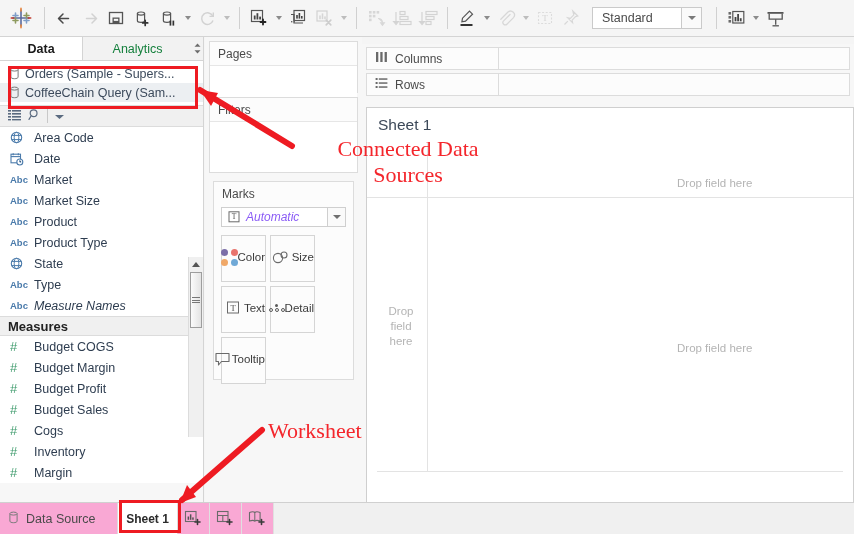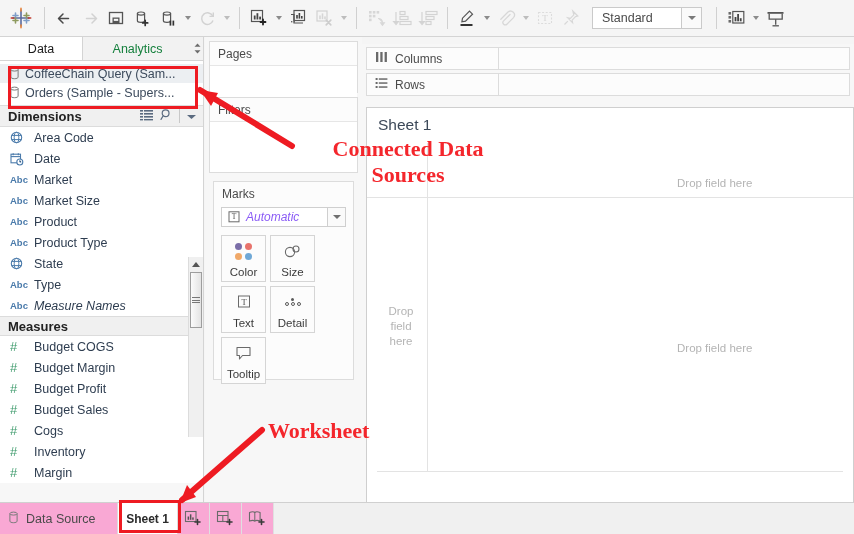--- a/index.html
+++ b/index.html
@@ -65,21 +65,21 @@
     background:#f7f7f7; border-right:1px solid #d4d4d4;
   }
   #datatabs {
     height:24px; display:flex; align-items:stretch;
     border-bottom:1px solid #d4d4d4; background:#f2f2f2;
   }
   .dtab {
     display:flex; align-items:center; justify-content:center;
     font-size:12.5px; color:#333;
   }
-  .dtab.active { width:84px; background:#ffffff; font-weight:normal; color:#1a1a1a;
+  .dtab.active { width:84px; background:#ffffff; font-weight:bold; color:#1a1a1a;
                  border-right:1px solid #d4d4d4; }
   .dtab.inactive { width:110px; color:#15803d; }
   .dtab-arrows {
     flex:1; display:flex; align-items:center; justify-content:center; color:#6c6c6c;
     font-size:10px;
   }
 
   
   #dslist { background:#fff; padding-top:3px; height:44px; }
   .ds-row {
@@ -154,21 +154,21 @@
   }
   .marktype .mt-ic{ width:24px; display:flex; align-items:center; justify-content:center; }
   .marktype .mt-lb{ flex:1; display:flex; align-items:center; font-size:12px; color:#8b5cf6;font-style:italic;}
   .marktype .mt-ar{ width:18px; border-left:1px solid #cfcfcf; background:#fafafa;
                     display:flex; align-items:center; justify-content:center;}
   .marktype .mt-ar:after{ content:""; border-left:4px solid transparent;
                           border-right:4px solid transparent; border-top:4.5px solid #6f6f6f;}
   .mbtns { display:flex; flex-wrap:wrap; gap:4px; padding:0 7px 8px 7px; }
   .mbtn {
     width:45px; height:47px; border:1px solid #d5d5d5; background:#fcfcfc;
-    display:flex; flex-direction:column; align-items:center; justify-content:flex-end;
+    display:flex; flex-direction:row; align-items:center; justify-content:flex-end;
     padding-bottom:3px;
   }
   .mbtn .mb-ic { flex:1; display:flex; align-items:center; justify-content:center; }
   .mbtn .mb-lb { font-size:11.5px; color:#3b3b3b; }
   .colordots { display:grid; grid-template-columns:7px 7px; gap:3px; }
   .colordots i { width:7px; height:7px; border-radius:50%; display:block; }
   .detaildots { display:flex; flex-direction:column; align-items:center; gap:1px; }
   .detaildots .d1 { width:3px;height:3px;border-radius:50%;background:#5a5a5a; }
   .detaildots .drow { display:flex; gap:2px; }
   .detaildots .drow i { width:4px;height:4px;border-radius:50%;border:1px solid #5a5a5a; }
@@ -221,21 +221,21 @@
   .bb-newbtn {
     width:32px; display:flex; align-items:center; justify-content:center;
     border-right:1px solid #e0e0e0; color:#5a5a5a;
   }
   .bb-rest { flex:1; background:#f0f0f0; }
 
   
   .redbox { position:absolute; border:3px solid #ee1b22; pointer-events:none; }
   .anno {
     position:absolute; color:#f4262c; font-family:"Liberation Serif", serif;
-    font-size:22px; line-height:26px; white-space:pre-line;font-weight:bold;
+    font-size:22px; line-height:26px; white-space:pre-line;
   }
   svg.arrow { position:absolute; overflow:visible; pointer-events:none; }
 </style>
 </head>
 <body>
 
 <div id="app">
 
   <div id="toolbar">
 
@@ -444,42 +444,41 @@
       <div class="dtab active">Data</div>
       <div class="dtab inactive">Analytics</div>
       <div class="dtab-arrows">
         <svg width="11" height="13" viewBox="0 0 11 13">
           <path d="M5.5 1.5l3 3.2h-6zM5.5 11.5l3-3.2h-6z" fill="#6c6c6c"></path>
         </svg>
       </div>
     </div>
 
     <div id="dslist">
+      <div class="ds-row">
+        <span class="ds-icon">
+          <svg width="11" height="13" viewBox="0 0 11 13">
+            <ellipse cx="5.5" cy="2.6" rx="3.6" ry="1.5" fill="none" stroke="#7a7a7a" stroke-width="1"></ellipse>
+            <path d="M1.9 2.6v7.6c0 .8 1.6 1.5 3.6 1.5s3.6-.7 3.6-1.5V2.6" fill="none" stroke="#7a7a7a" stroke-width="1"></path>
+          </svg>
+        </span>
+        <span>Orders (Sample - Supers...</span>
+      </div>
       <div class="ds-row sel">
         <span class="ds-icon">
           <svg width="11" height="13" viewBox="0 0 11 13">
             <ellipse cx="5.5" cy="2.6" rx="3.6" ry="1.5" fill="none" stroke="#7a7a7a" stroke-width="1"></ellipse>
             <path d="M1.9 2.6v7.6c0 .8 1.6 1.5 3.6 1.5s3.6-.7 3.6-1.5V2.6" fill="none" stroke="#7a7a7a" stroke-width="1"></path>
           </svg>
         </span>
         <span>CoffeeChain Query (Sam...</span>
       </div>
-      <div class="ds-row">
-        <span class="ds-icon">
-          <svg width="11" height="13" viewBox="0 0 11 13">
-            <ellipse cx="5.5" cy="2.6" rx="3.6" ry="1.5" fill="none" stroke="#7a7a7a" stroke-width="1"></ellipse>
-            <path d="M1.9 2.6v7.6c0 .8 1.6 1.5 3.6 1.5s3.6-.7 3.6-1.5V2.6" fill="none" stroke="#7a7a7a" stroke-width="1"></path>
-          </svg>
-        </span>
-        <span>Orders (Sample - Supers...</span>
-      </div>
     </div>
 
     <div class="sec-header">
-      <span class="sec-title">Dimensions</span>
       <span class="sec-tools">
         <span>
           <svg width="14" height="12" viewBox="0 0 14 12">
             <g fill="#5b6b80">
               <rect x="0" y="1" width="3" height="1.6"></rect>
                 <rect x="4" y="1" width="9" height="1.6"></rect>
               <rect x="0" y="4" width="3" height="1.6"></rect>
                 <rect x="4" y="4" width="9" height="1.6"></rect>
               <rect x="0" y="7" width="3" height="1.6"></rect>
                 <rect x="4" y="7" width="9" height="1.6"></rect>

